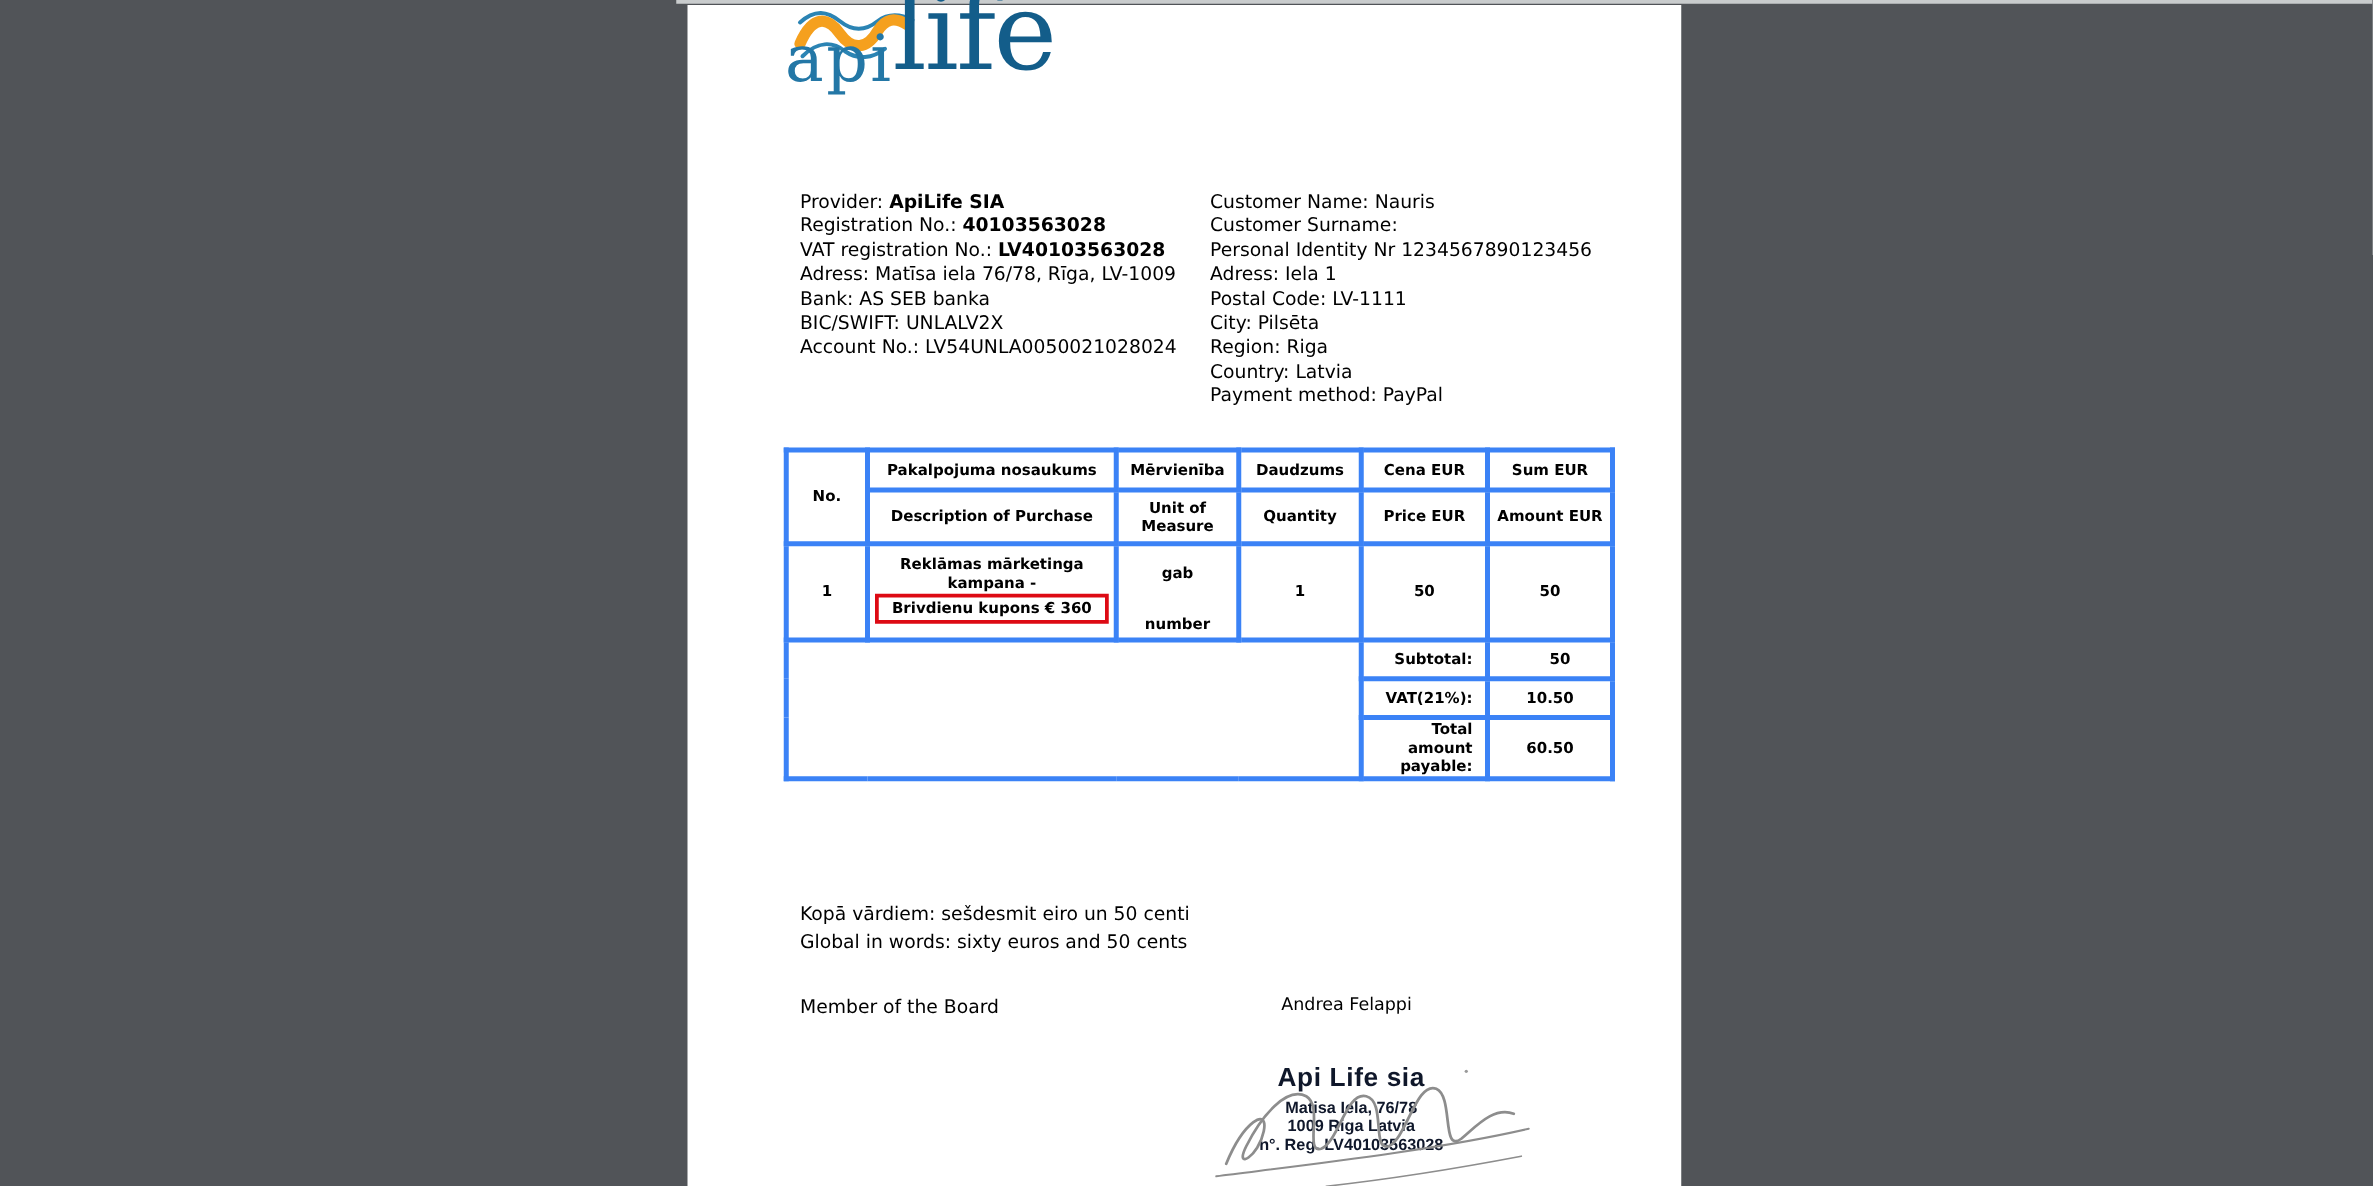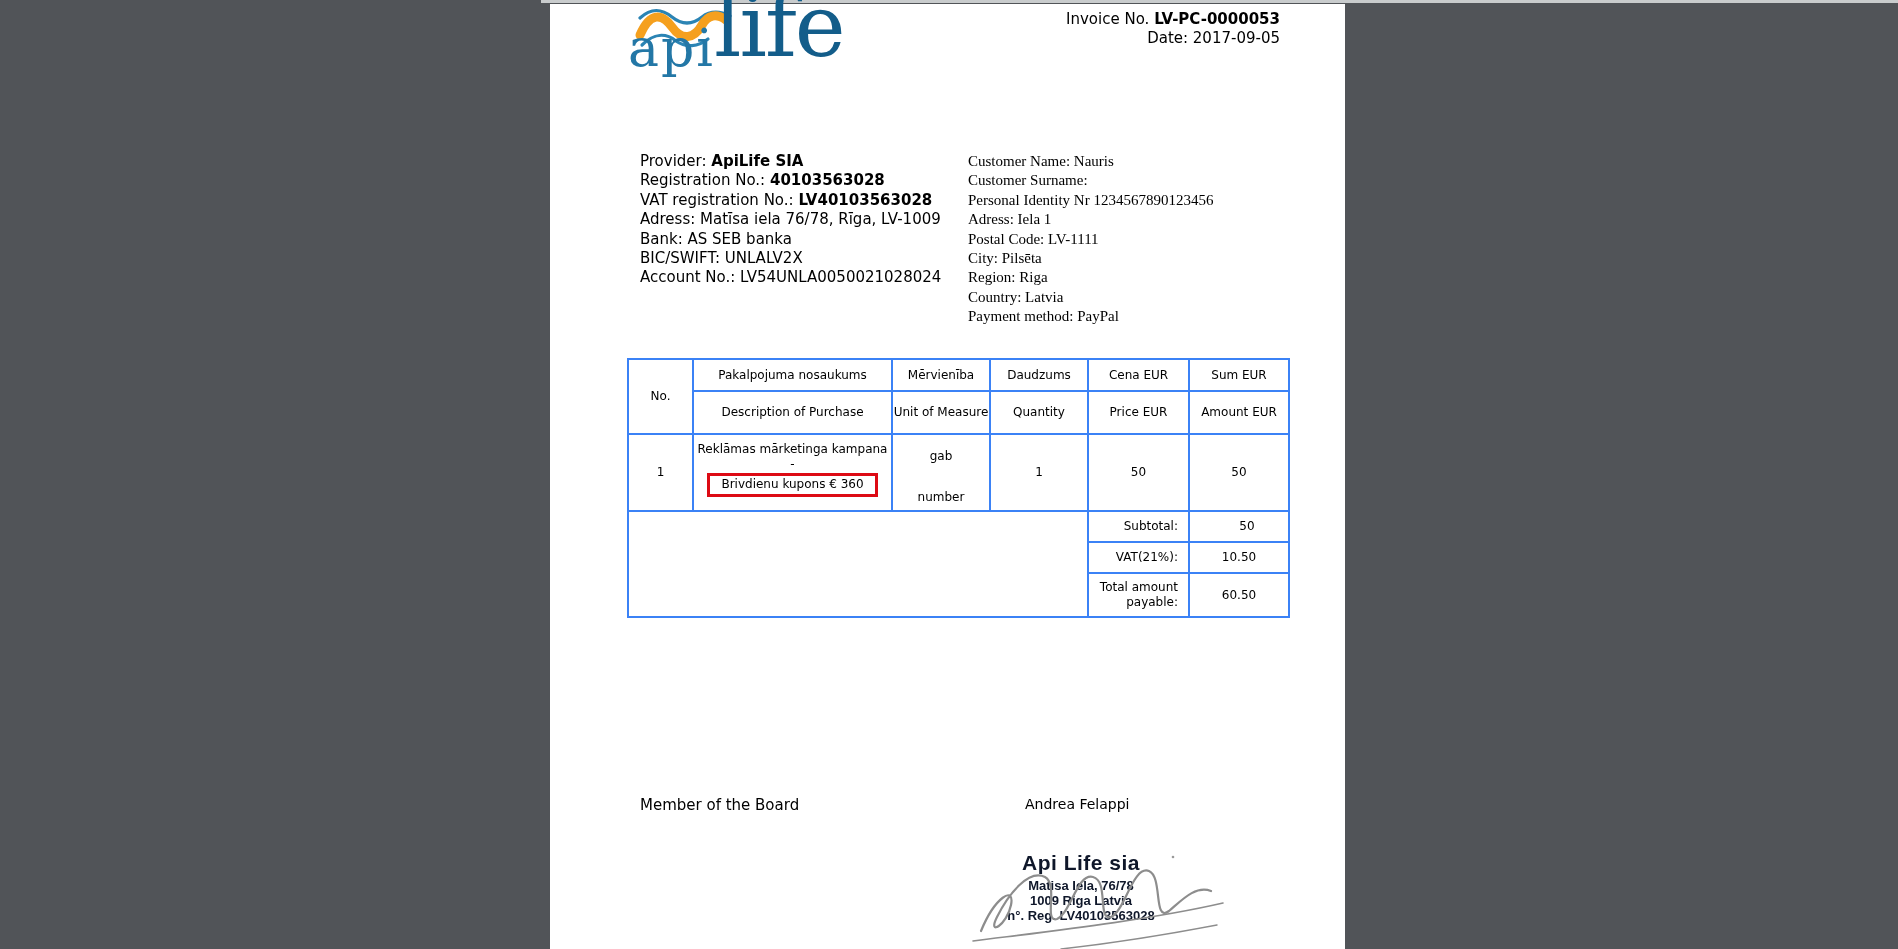--- a/index.html
+++ b/index.html
@@ -35,32 +35,32 @@
 
   
   .inv-meta {
     position:absolute; right:65px; top:6px; text-align:right;
     font-size:15px; line-height:19px; color:#000;
   }
   .inv-meta b { font-weight:700; }
 
   
   .provider { position:absolute; left:90px;  top:148px; font-size:15px; line-height:19.4px; }
-  .customer { position:absolute; left:418px; top:148px; font-size:15px; line-height:19.4px;font-family:Liberation Serif, serif; }
+  .customer { position:absolute; left:418px; top:148px; font-size:15px; line-height:19.4px; }
   .addr-line b { font-weight:700; }
 
   
   .itable {
     position:absolute; left:77px; top:354px; width:663px;
     border-collapse:collapse; table-layout:fixed;
     font-size:12px; color:#000;
   }
   .itable td {
-    border:2px solid #3b82f6; text-align:center; vertical-align:middle;
-    padding:0; line-height:1.25;
+    border:4px solid #3b82f6; text-align:center; vertical-align:middle;
+    padding:0; line-height:1.25;font-weight:bold;
   }
   tr.h1 td { height:32px; }
   tr.h2 td { height:43px; }
   tr.item td { height:77px; }
   tr.tot1 td { height:31px;padding-left:16px; }
   tr.tot2 td { height:31px; }
   tr.tot3 td { height:44px; }
   td.desc-cell { vertical-align:top; padding-top:7px;margin-top:38px; }
   .redbox {
     display:inline-block; border:3px solid #dd0a14;
@@ -99,27 +99,20 @@
     <div class="logo">
       <svg class="logo-waves" width="108" height="44" viewBox="0 0 108 44">
         <path d="M6 13 C18 2, 28 4, 38 12 C48 20, 58 20, 68 12 C76 6, 86 6, 96 11" stroke="#2b84b4" stroke-width="3.2" fill="none" stroke-linecap="round"></path>
         <path d="M6 30 C16 7, 28 8, 38 22 C48 36, 60 34, 68 20 C74 10, 82 8, 92 15" stroke="#f5a01e" stroke-width="9" fill="none" stroke-linecap="round"></path>
         <path d="M8 40 C20 28, 32 28, 42 36 C52 43, 64 42, 74 34" stroke="#2b84b4" stroke-width="3.2" fill="none" stroke-linecap="round"></path>
       </svg>
       <span class="logo-api">api</span>
       <span class="logo-life">life</span>
     </div>
 
-    <div class="inv-meta">
-      <div>
-        <span>Invoice No.</span>
-        <b>LV-PC-0000053</b>
-      </div>
-      <div>Date: 2017-09-05</div>
-    </div>
 
     <div class="provider">
       <div class="addr-line"><span>Provider: </span><b>ApiLife SIA</b></div>
       <div class="addr-line"><span>Registration No.: </span><b>40103563028</b></div>
       <div class="addr-line"><span>VAT registration No.: </span><b>LV40103563028</b></div>
       <div class="addr-line">Adress: Matīsa iela 76/78, Rīga, LV-1009</div>
       <div class="addr-line">Bank: AS SEB banka</div>
       <div class="addr-line">BIC/SWIFT: UNLALV2X</div>
       <div class="addr-line">Account No.: LV54UNLA0050021028024</div>
     </div>
@@ -186,20 +179,24 @@
           <td class="tlabel">VAT(21%):</td>
           <td>10.50</td>
         </tr>
         <tr class="tot3">
           <td class="tlabel">Total amount payable:</td>
           <td>60.50</td>
         </tr>
       </tbody>
     </table>
 
+    <div class="notes2">
+      <div>Kopā vārdiem: sešdesmit eiro un 50 centi</div>
+      <div>Global in words: sixty euros and 50 cents</div>
+    </div>
 
     <div class="board-title">Member of the Board</div>
     <div class="board-name">Andrea Felappi</div>
 
     <div class="stamp">
       <div class="stamp-l1">Api Life sia</div>
       <div class="stamp-sm">Matisa Iela, 76/78</div>
       <div class="stamp-sm">1009 Riga Latvia</div>
       <div class="stamp-sm">n°. Reg. LV40103563028</div>
     </div>

